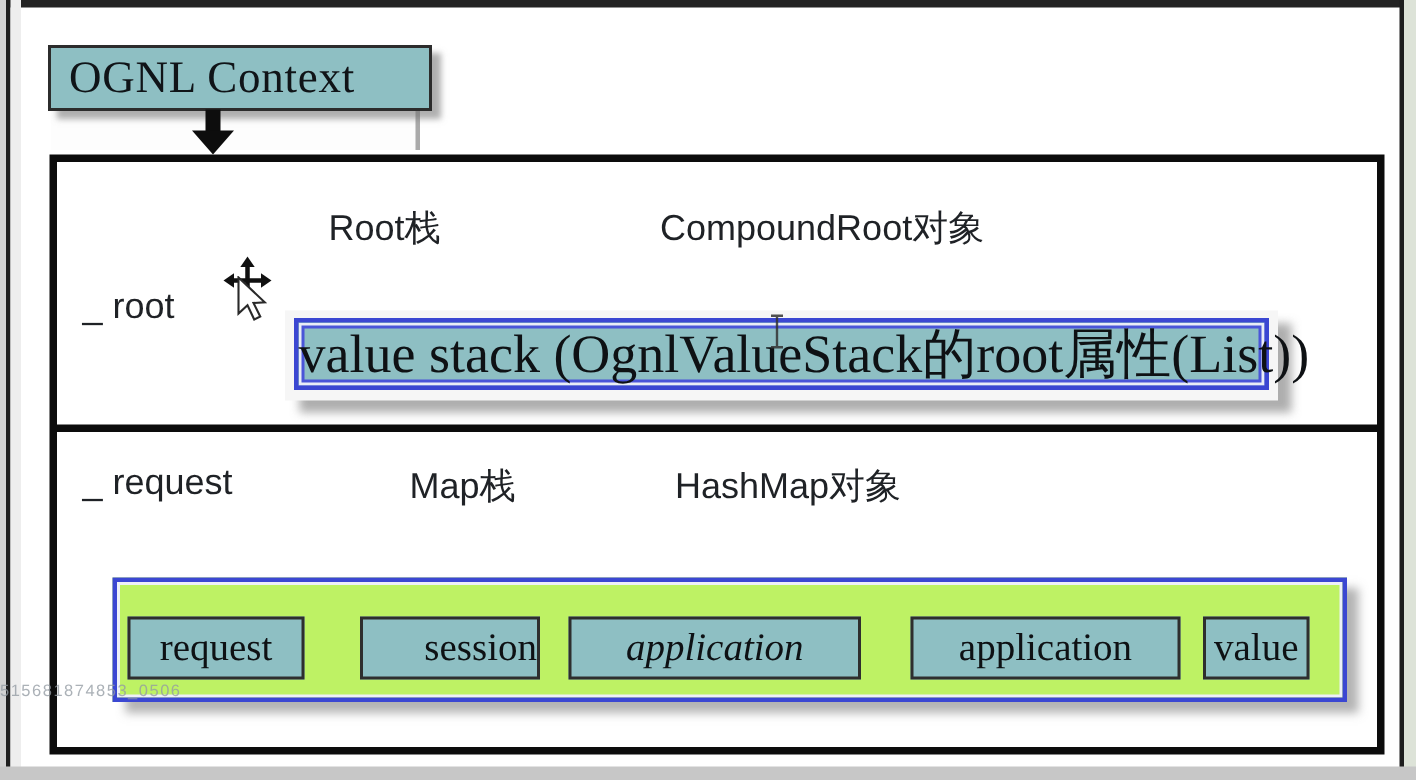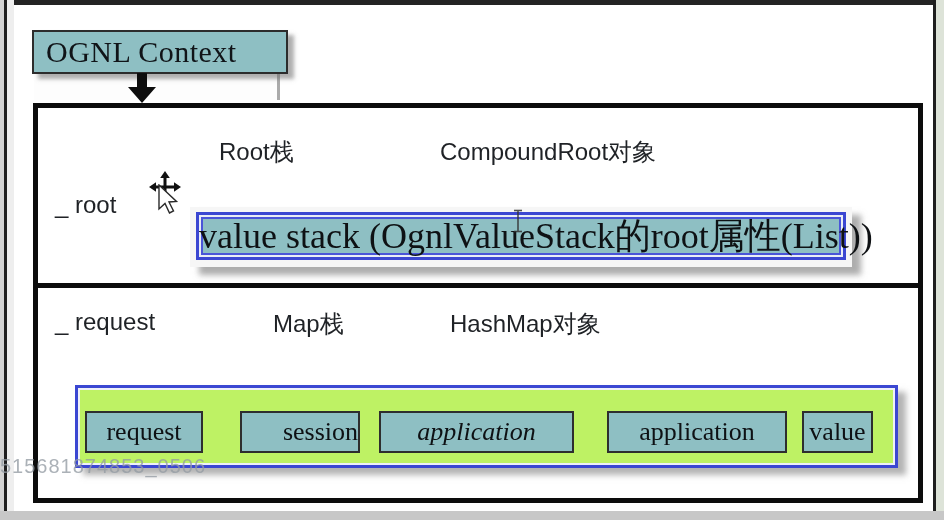--- a/index.html
+++ b/index.html
@@ -85,21 +85,21 @@
 
   
   .move-cursor{position:absolute;left:148px;top:170px;z-index:4;}
   .pointer-cursor{position:absolute;left:156px;top:184px;z-index:4;}
   .text-cursor{position:absolute;left:512px;top:209px;z-index:4;opacity:.85;}
 
   
   .watermark{
     position:absolute;left:0px;top:455px;z-index:7;
     font-family:"Liberation Sans","DejaVu Sans",sans-serif;
-    font-size:20px;color:rgba(148,155,163,0.78);letter-spacing:1px;
+    font-size:11px;color:rgba(148,155,163,0.78);letter-spacing:1px;
     white-space:nowrap;
   }
 </style>
 </head>
 <body>
 
 <div class="stage">
 
   <div class="edge edge-top"></div>
   <div class="edge edge-left-outer"></div>

